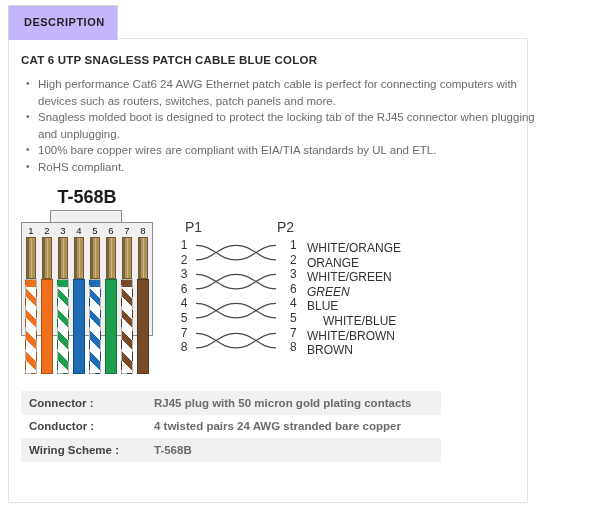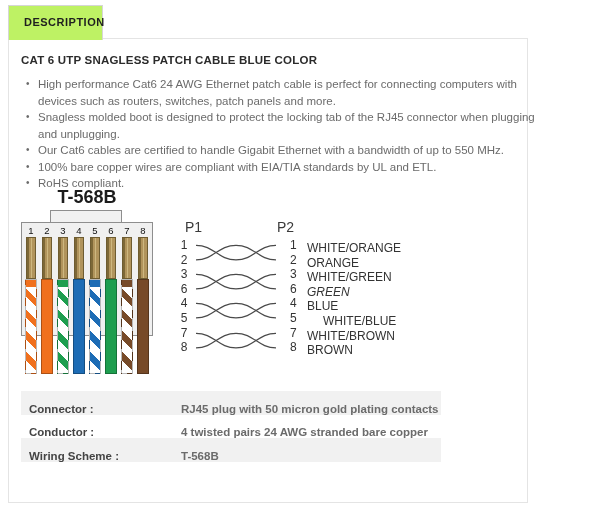--- a/index.html
+++ b/index.html
@@ -1,22 +1,22 @@
 <!DOCTYPE html>
 <html><head>
 <meta charset="utf-8">
 <style>
   * { margin:0; padding:0; box-sizing:border-box; }
   html,body { width:600px; height:521px; background:#fff; overflow:hidden;
               font-family:"Liberation Sans", sans-serif; }
   body { position:relative; }
 
   
-  .tab { position:absolute; left:8px; top:5px; width:95px; height:35px;
-         background:#bef264; border:1px solid #d6d6d6; border-bottom:none;
+  .tab { position:absolute; left:8px; top:5px; width:110px; height:35px;
+         background:#c4b5fd; border:1px solid #d6d6d6; border-bottom:none;
          z-index:3; font-size:11px; font-weight:bold; color:#1f1f1f;
          letter-spacing:0.5px; line-height:33px; padding-left:15px; cursor:pointer; }
 
   
   .panel { position:absolute; left:8px; top:38px; width:520px; height:465px;
            border:1px solid #e4e4e4; background:#fff; z-index:1; }
 
   .heading { position:absolute; left:12px; top:15px; font-size:11.5px;
              font-weight:bold; color:#2b2b2b; letter-spacing:0.2px; }
 
@@ -57,38 +57,37 @@
               grid-template-columns:14px 90px 26px auto; grid-auto-rows:14.6px; }
   .pairgrid .num { font-size:12px; color:#333; line-height:14.6px; text-align:center; }
   .pairgrid .num.right { text-align:left; padding-left:9px; }
   .pairgrid .wlabel { font-size:12px; color:#333; line-height:14.6px;
                       white-space:nowrap; transform:scaleX(0.85); transform-origin:0 50%; }
   .braids { position:absolute; left:14px; top:19px; width:90px; height:117px; }
   .braids svg { position:absolute; left:3px; width:84px; height:29.2px; }
 
   
   .spec { position:absolute; left:12px; top:352px; width:420px; }
-  .spec .row { display:flex; align-items:flex-end; height:23.5px; font-size:11.5px;gap:27px; }
+  .spec .row { display:flex; align-items:center; height:23.5px; font-size:11.5px; }
   .spec .row:nth-child(odd) { background:#f1f1f1; }
   .spec .lbl { width:133px; padding-left:8px; font-weight:bold; color:#444; }
   .spec .val { color:#6b6b6b;font-weight:bold; }
 </style>
 </head>
 <body>
 
 <div class="tab">DESCRIPTION</div>
 
 <div class="panel">
 
   <div class="heading">CAT 6 UTP SNAGLESS PATCH CABLE BLUE COLOR</div>
 
   <ul class="bullets">
       <li>High performance Cat6 24 AWG Ethernet patch cable is perfect for connecting computers with devices such as routers, switches, patch panels and more.</li>
       <li>Snagless molded boot is designed to protect the locking tab of the RJ45 connector when plugging and unplugging.</li>
-      <li>Our Cat6 cables are certified to handle Gigabit Ethernet with a bandwidth of up to 550 MHz.</li>
       <li>100% bare copper wires are compliant with EIA/TIA standards by UL and ETL.</li>
       <li>RoHS compliant.</li>
     </ul>
 
   <div class="t568b-title">T-568B</div>
 
   <div class="rj45">
     <div class="rj45-cap"></div>
     <div class="rj45-body"></div>
 

